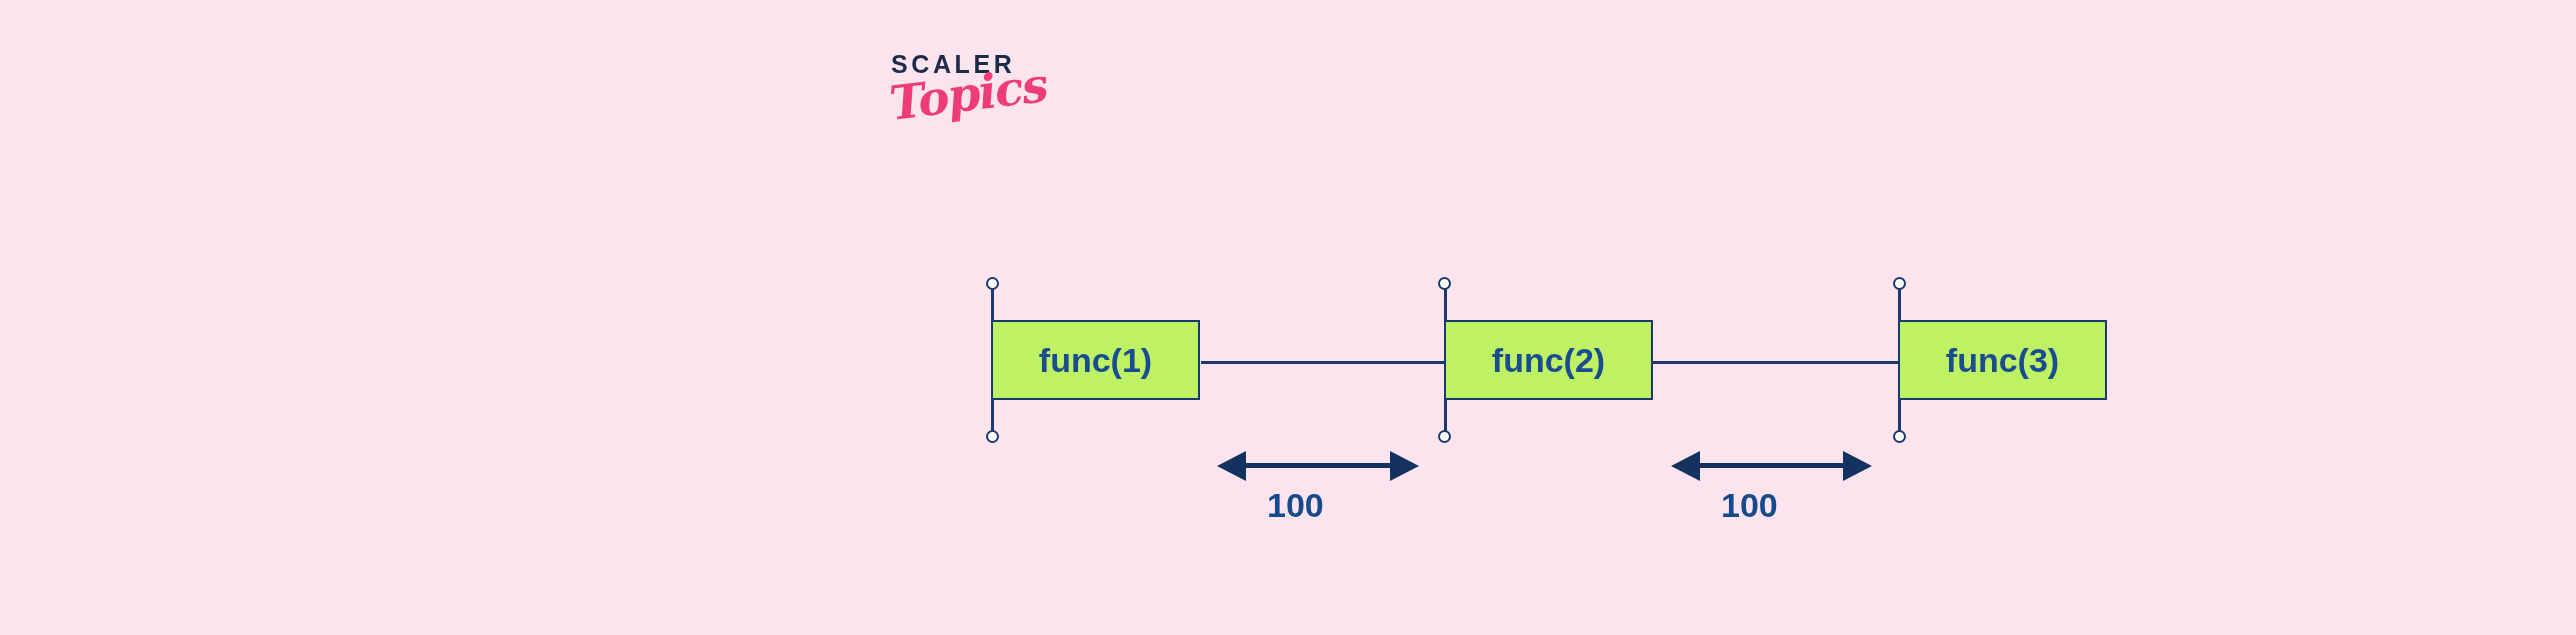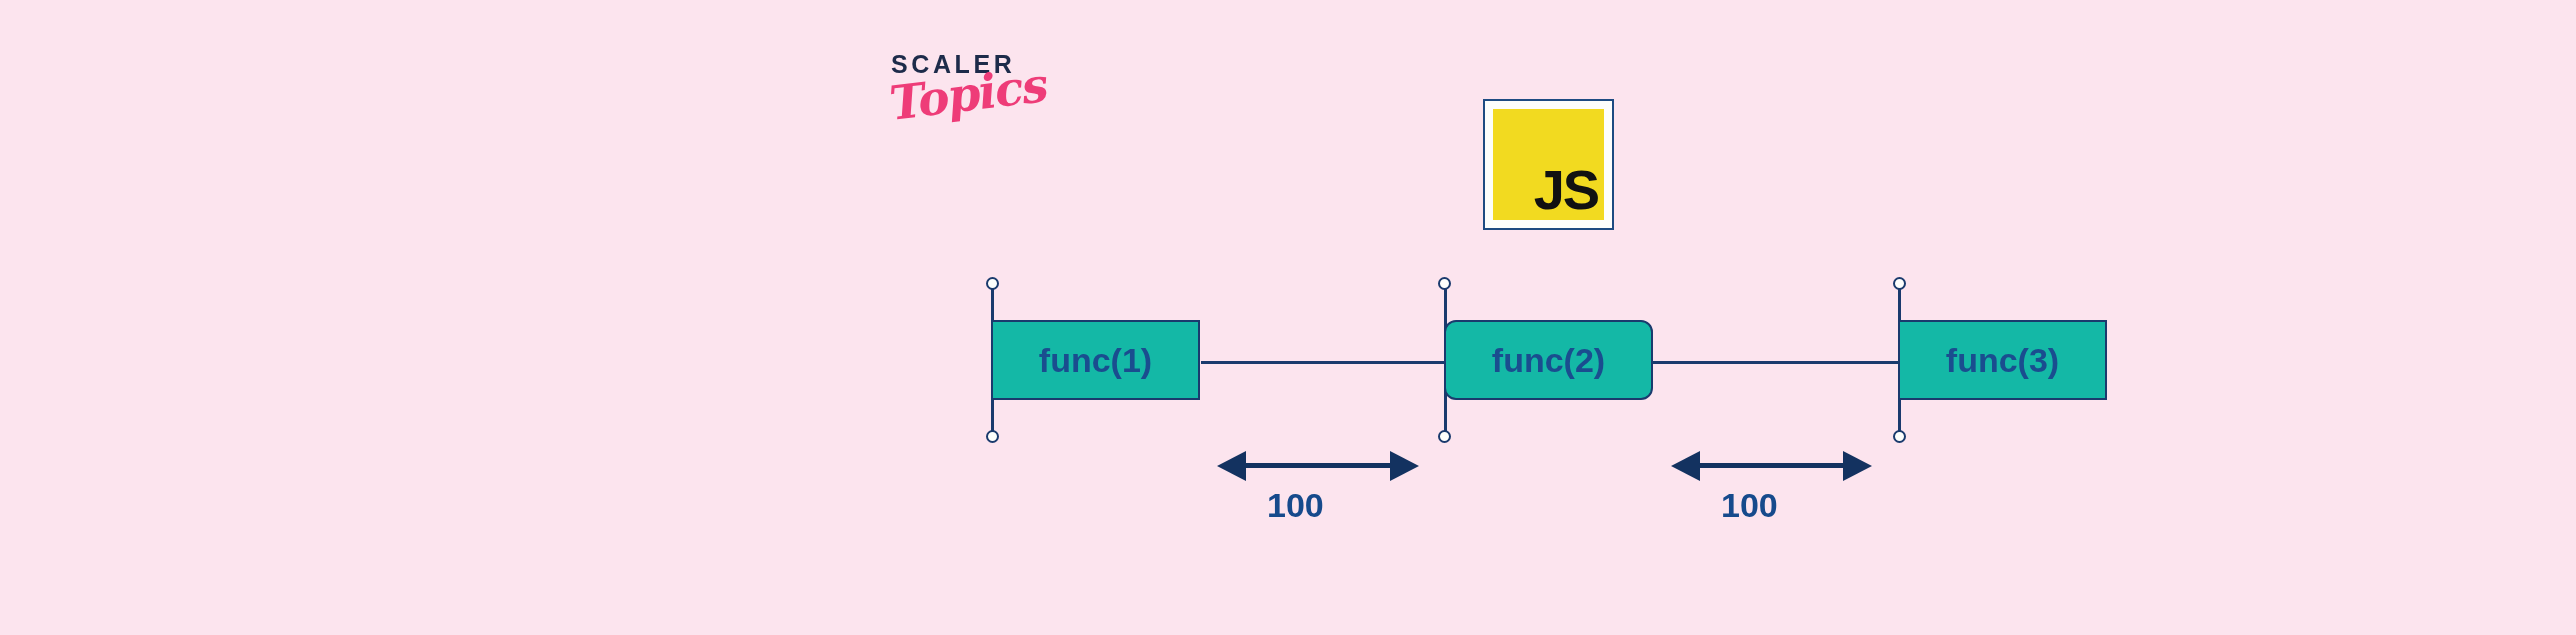--- a/index.html
+++ b/index.html
@@ -93,21 +93,21 @@
     height: 9.3px;
     border: 2.1px solid #1a3a6d;
     border-radius: 50%;
     background: #fdfefc;
   }
   .func-box {
     position: absolute;
     top: 320px;
     width: 205px;
     height: 76px;
-    background: #14b8a6;
+    background: #bef264;
     border: 2.6px solid #1a3a6d;
     display: flex;
     align-items: center;
     justify-content: center;
   }
   .func-label {
     font-size: 34px;
     font-weight: bold;
     color: #1a4d8f;
   }
@@ -157,42 +157,37 @@
 </head>
 <body>
 
 <div class="canvas">
 
   <div class="brand">
     <span class="brand-wordmark">SCALER</span>
     <span class="brand-script">Topics</span>
   </div>
 
-  <div class="js-logo">
-    <div class="js-logo-square">
-      <span class="js-logo-text">JS</span>
-    </div>
-  </div>
 
   <div>
     <div class="tl-line" style="left:991px;"></div>
     <div class="tl-circle" style="left:986px; top:277px;"></div>
     <div class="tl-circle" style="left:986px; top:430px;"></div>
     <div class="func-box" style="left:991px;">
       <span class="func-label">func(1)</span>
     </div>
   </div>
 
   <div class="connector" style="left:1201px; width:246px;"></div>
 
   <div>
     <div class="tl-line" style="left:1444px;"></div>
     <div class="tl-circle" style="left:1438px; top:277px;"></div>
     <div class="tl-circle" style="left:1438px; top:430px;"></div>
-    <div class="func-box" style="left:1444px;border-radius:12px;">
+    <div class="func-box" style="left:1444px;">
       <span class="func-label">func(2)</span>
     </div>
   </div>
 
   <div class="connector" style="left:1653px; width:248px;"></div>
 
   <div>
     <div class="tl-line" style="left:1898px;"></div>
     <div class="tl-circle" style="left:1893px; top:277px;"></div>
     <div class="tl-circle" style="left:1893px; top:430px;"></div>

